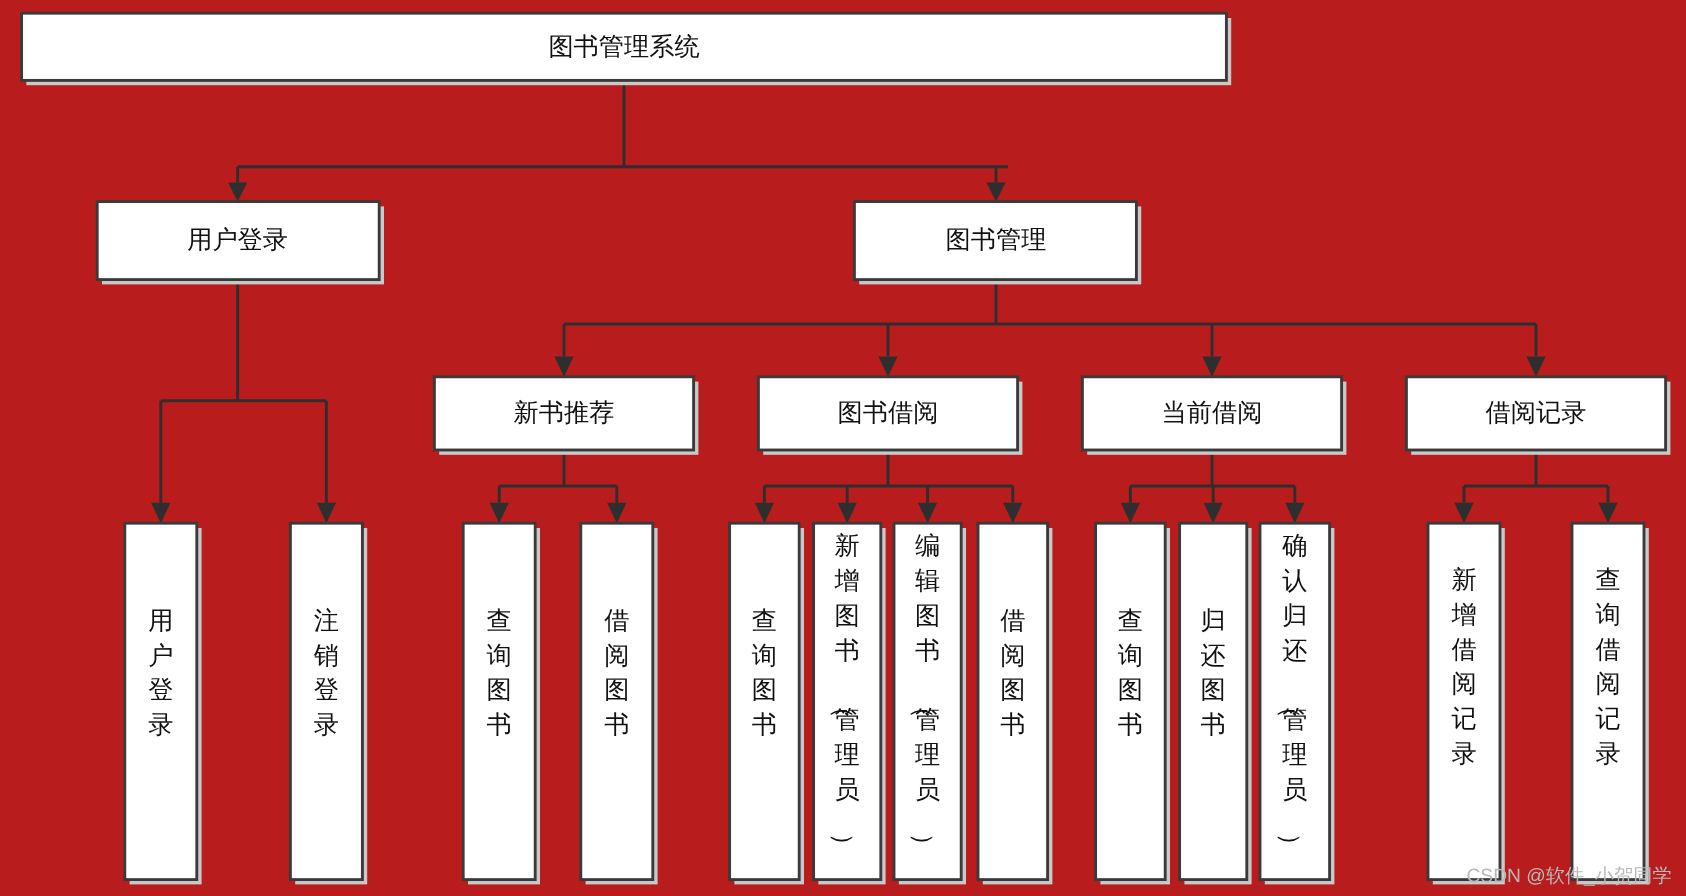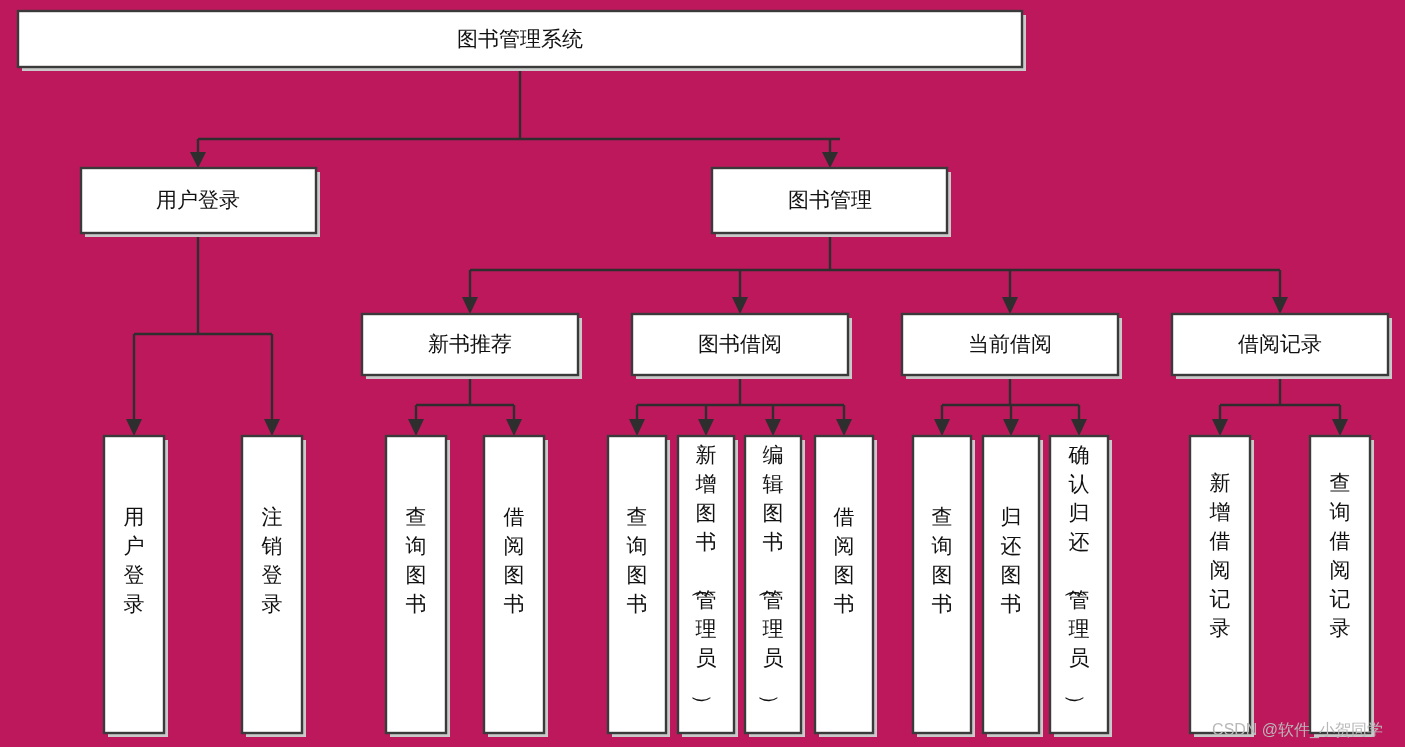--- a/index.html
+++ b/index.html
@@ -10,21 +10,21 @@
   body {
     width: 1405px;
     height: 747px;
     font-family: "Liberation Sans", "DejaVu Sans", sans-serif;
     overflow: hidden;
   }
   #diagram-root {
     position: relative;
     width: 1405px;
     height: 747px;
-    background: #be185d;
+    background: #b91c1c;
     text-align: right;
   }
   svg#flow {
     position: absolute;
     left: 0;
     top: 0;
     width: 1405px;
     height: 747px;
   }
   .node-rect {
@@ -54,21 +54,21 @@
     dominant-baseline: middle;
   }
   .node-label-v {
     font-family: "Liberation Sans", "DejaVu Sans", sans-serif;
     fill: #111111;
     font-size: 21px;
     text-anchor: middle;
   }
   .watermark {
     position: absolute;
-    right: 22px;
+    right: 12px;
     bottom: 6px;
     font-family: "Liberation Sans", "DejaVu Sans", sans-serif;
     font-size: 16px;
     color: #b8b8b8;
     white-space: nowrap;
     user-select: none;
   }
 </style>
 </head>
 <body>

